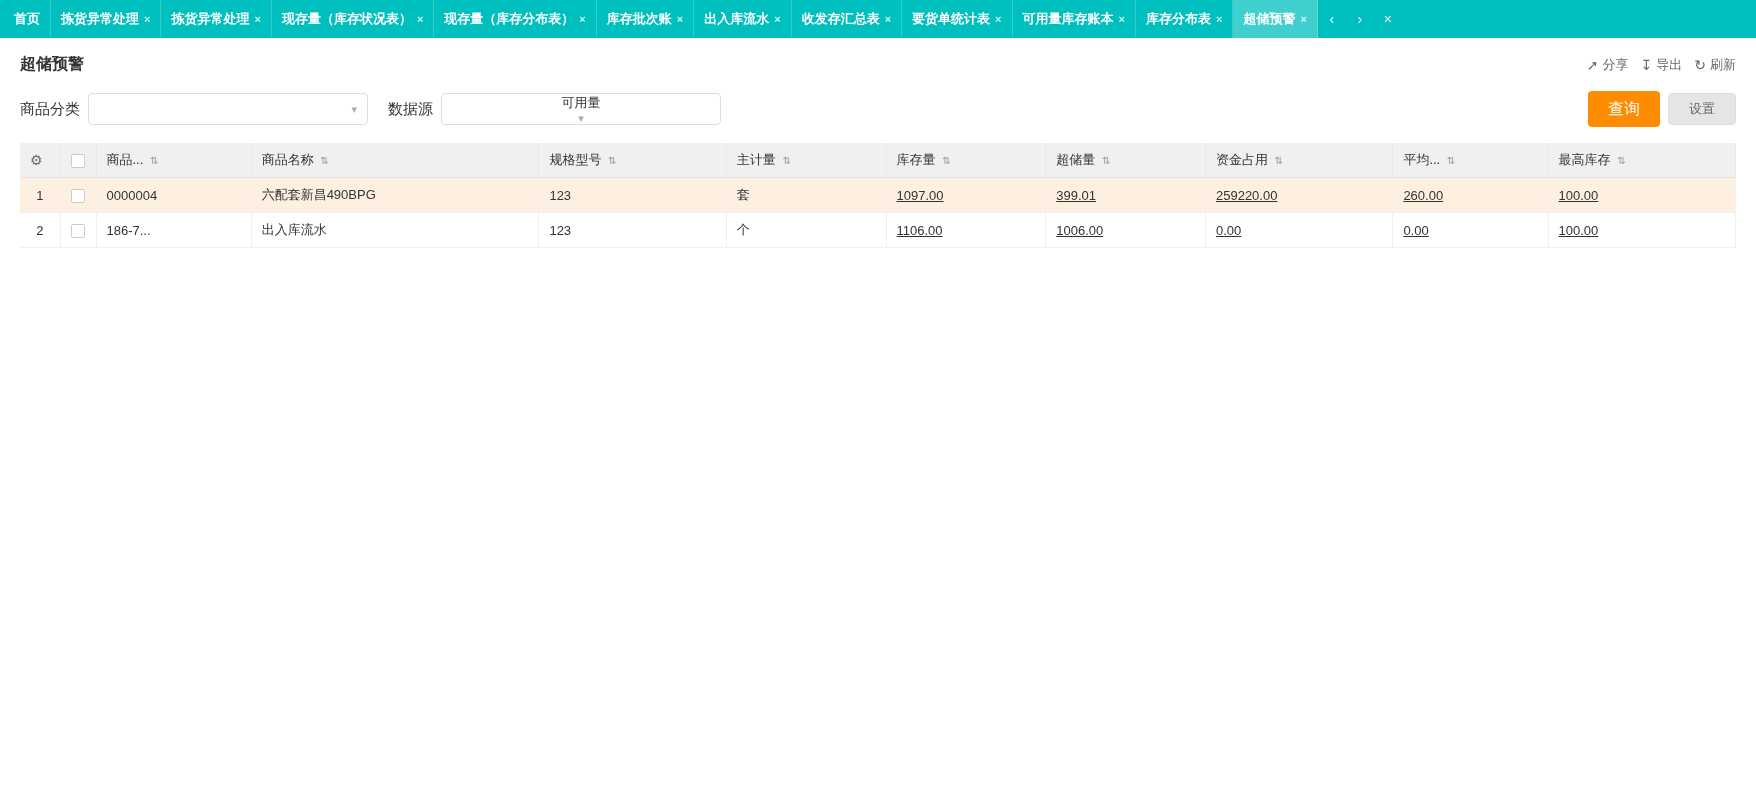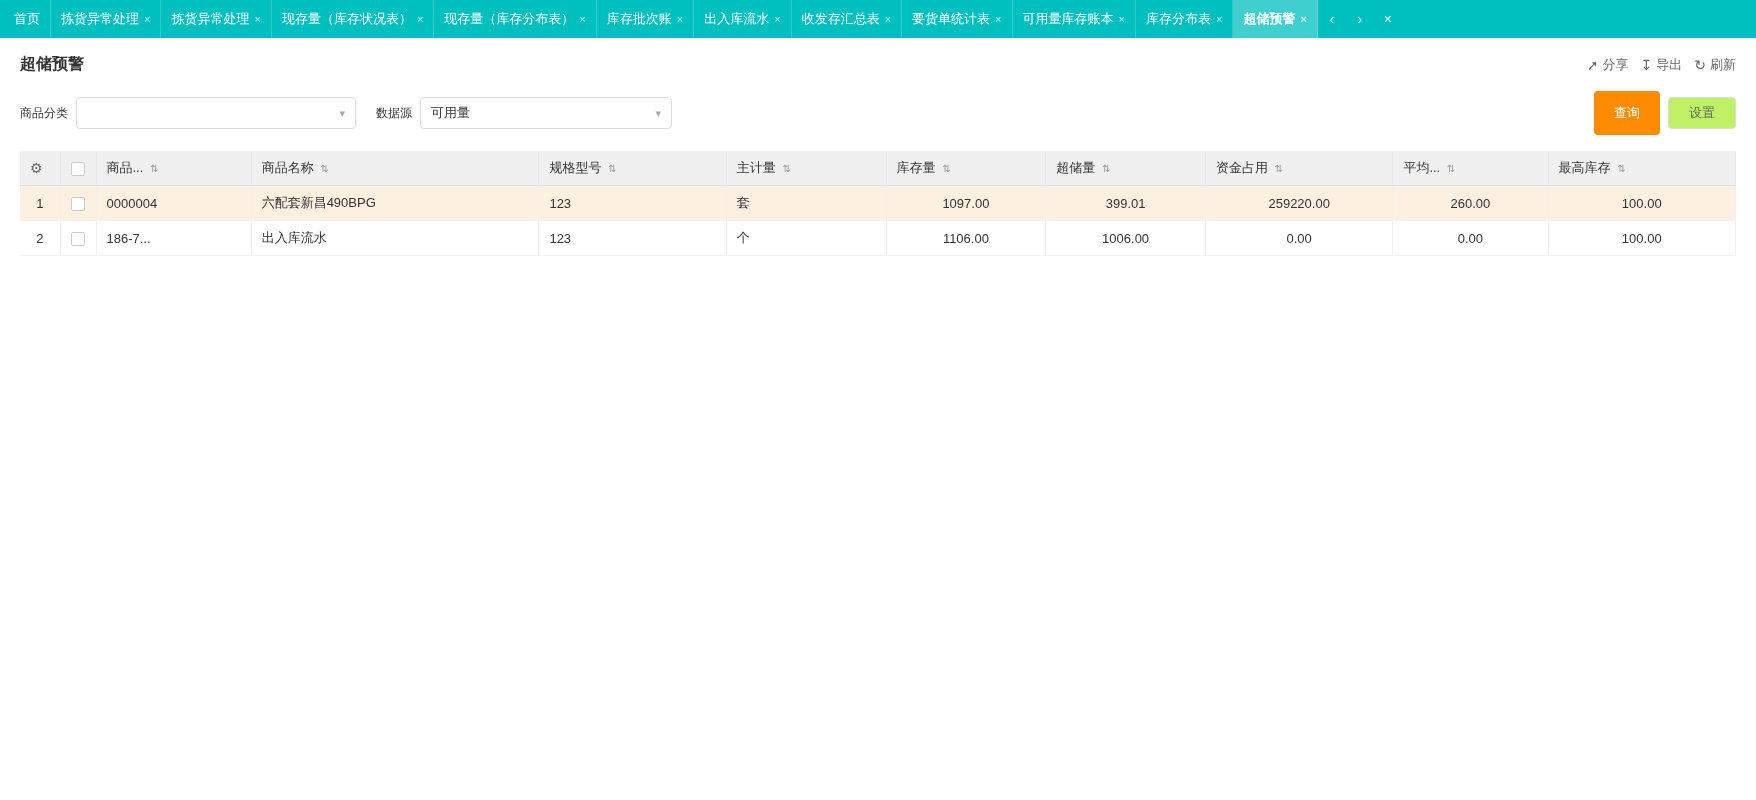--- a/index.html
+++ b/index.html
@@ -18,20 +18,21 @@
     .nav-tab {
       display: inline-flex;
       align-items: center;
       padding: 0 10px;
       height: 38px;
       color: #fff;
       font-size: 13px;
       cursor: pointer;
       border-right: 1px solid rgba(255,255,255,0.2);
       flex-shrink: 0;
+      font-weight: bold;
     }
     .nav-tab.active { background: rgba(255,255,255,0.25); font-weight: bold; }
     .nav-tab .close-btn {
       margin-left: 5px;
       font-size: 11px;
       opacity: 0.8;
       cursor: pointer;
     }
     .nav-arrow {
       display: inline-flex;
@@ -87,21 +88,21 @@
       gap: 20px;
       margin-bottom: 16px;
       flex-wrap: wrap;
     }
     .filter-item {
       display: flex;
       align-items: center;
       gap: 8px;
     }
     .filter-label {
-      font-size: 12px;
+      font-size: 15px;
       color: #333;
       white-space: nowrap;
     }
     .filter-select {
       display: flex;
       align-items: center;
       justify-content: space-between;
       width: 280px;
       height: 32px;
       border: 1px solid #ddd;
@@ -113,26 +114,26 @@
       color: #999;
     }
     .filter-select .arrow { color: #aaa; font-size: 11px; }
 
     .btn-query {
       background: #ff8c00;
       color: #fff;
       border: none;
       border-radius: 4px;
       padding: 0 20px;
-      height: 44px;
-      cursor: pointer;
-      font-size: 13px;
+      height: 36px;
+      cursor: pointer;
+      font-size: 16px;
     }
     .btn-settings {
-      background: #bef264;
+      background: #e5e5e5;
       color: #666;
       border: 1px solid #ddd;
       border-radius: 4px;
       padding: 0 20px;
       height: 32px;
       cursor: pointer;
       font-size: 13px;
     }
 
     .filter-actions {
@@ -166,21 +167,21 @@
     .data-table tbody tr {
       border-bottom: 1px solid #f0f0f0;
       cursor: pointer;
     }
     .data-table tbody tr.row-highlighted { background: #fef0e0; }
     .data-table tbody td {
       padding: 8px 10px;
       color: #333;
       border-right: 1px solid #f0f0f0;
     }
-    .data-table tbody td.num-cell { text-align: center; }
+    .data-table tbody td.num-cell { text-align: left; text-decoration: underline; }
 
     .row-index {
       text-align: center;
       color: #666;
       width: 40px;
     }
     .checkbox-cell {
       width: 36px;
       text-align: center;
     }
@@ -283,21 +284,21 @@
   <div class="filter-bar">
     <div class="filter-item">
       <span class="filter-label">商品分类</span>
       <div class="filter-select">
         <span></span>
         <span class="arrow">▾</span>
       </div>
     </div>
     <div class="filter-item">
       <span class="filter-label">数据源</span>
-      <div class="filter-select" style="width:252px; color:#333;">
+      <div class="filter-select" style="width:280px; color:#333;flex-direction:column;">
         <span>可用量</span>
         <span class="arrow">▾</span>
       </div>
     </div>
     <div class="filter-actions">
       <button class="btn-query">查询</button>
       <button class="btn-settings">设置</button>
     </div>
   </div>
 

